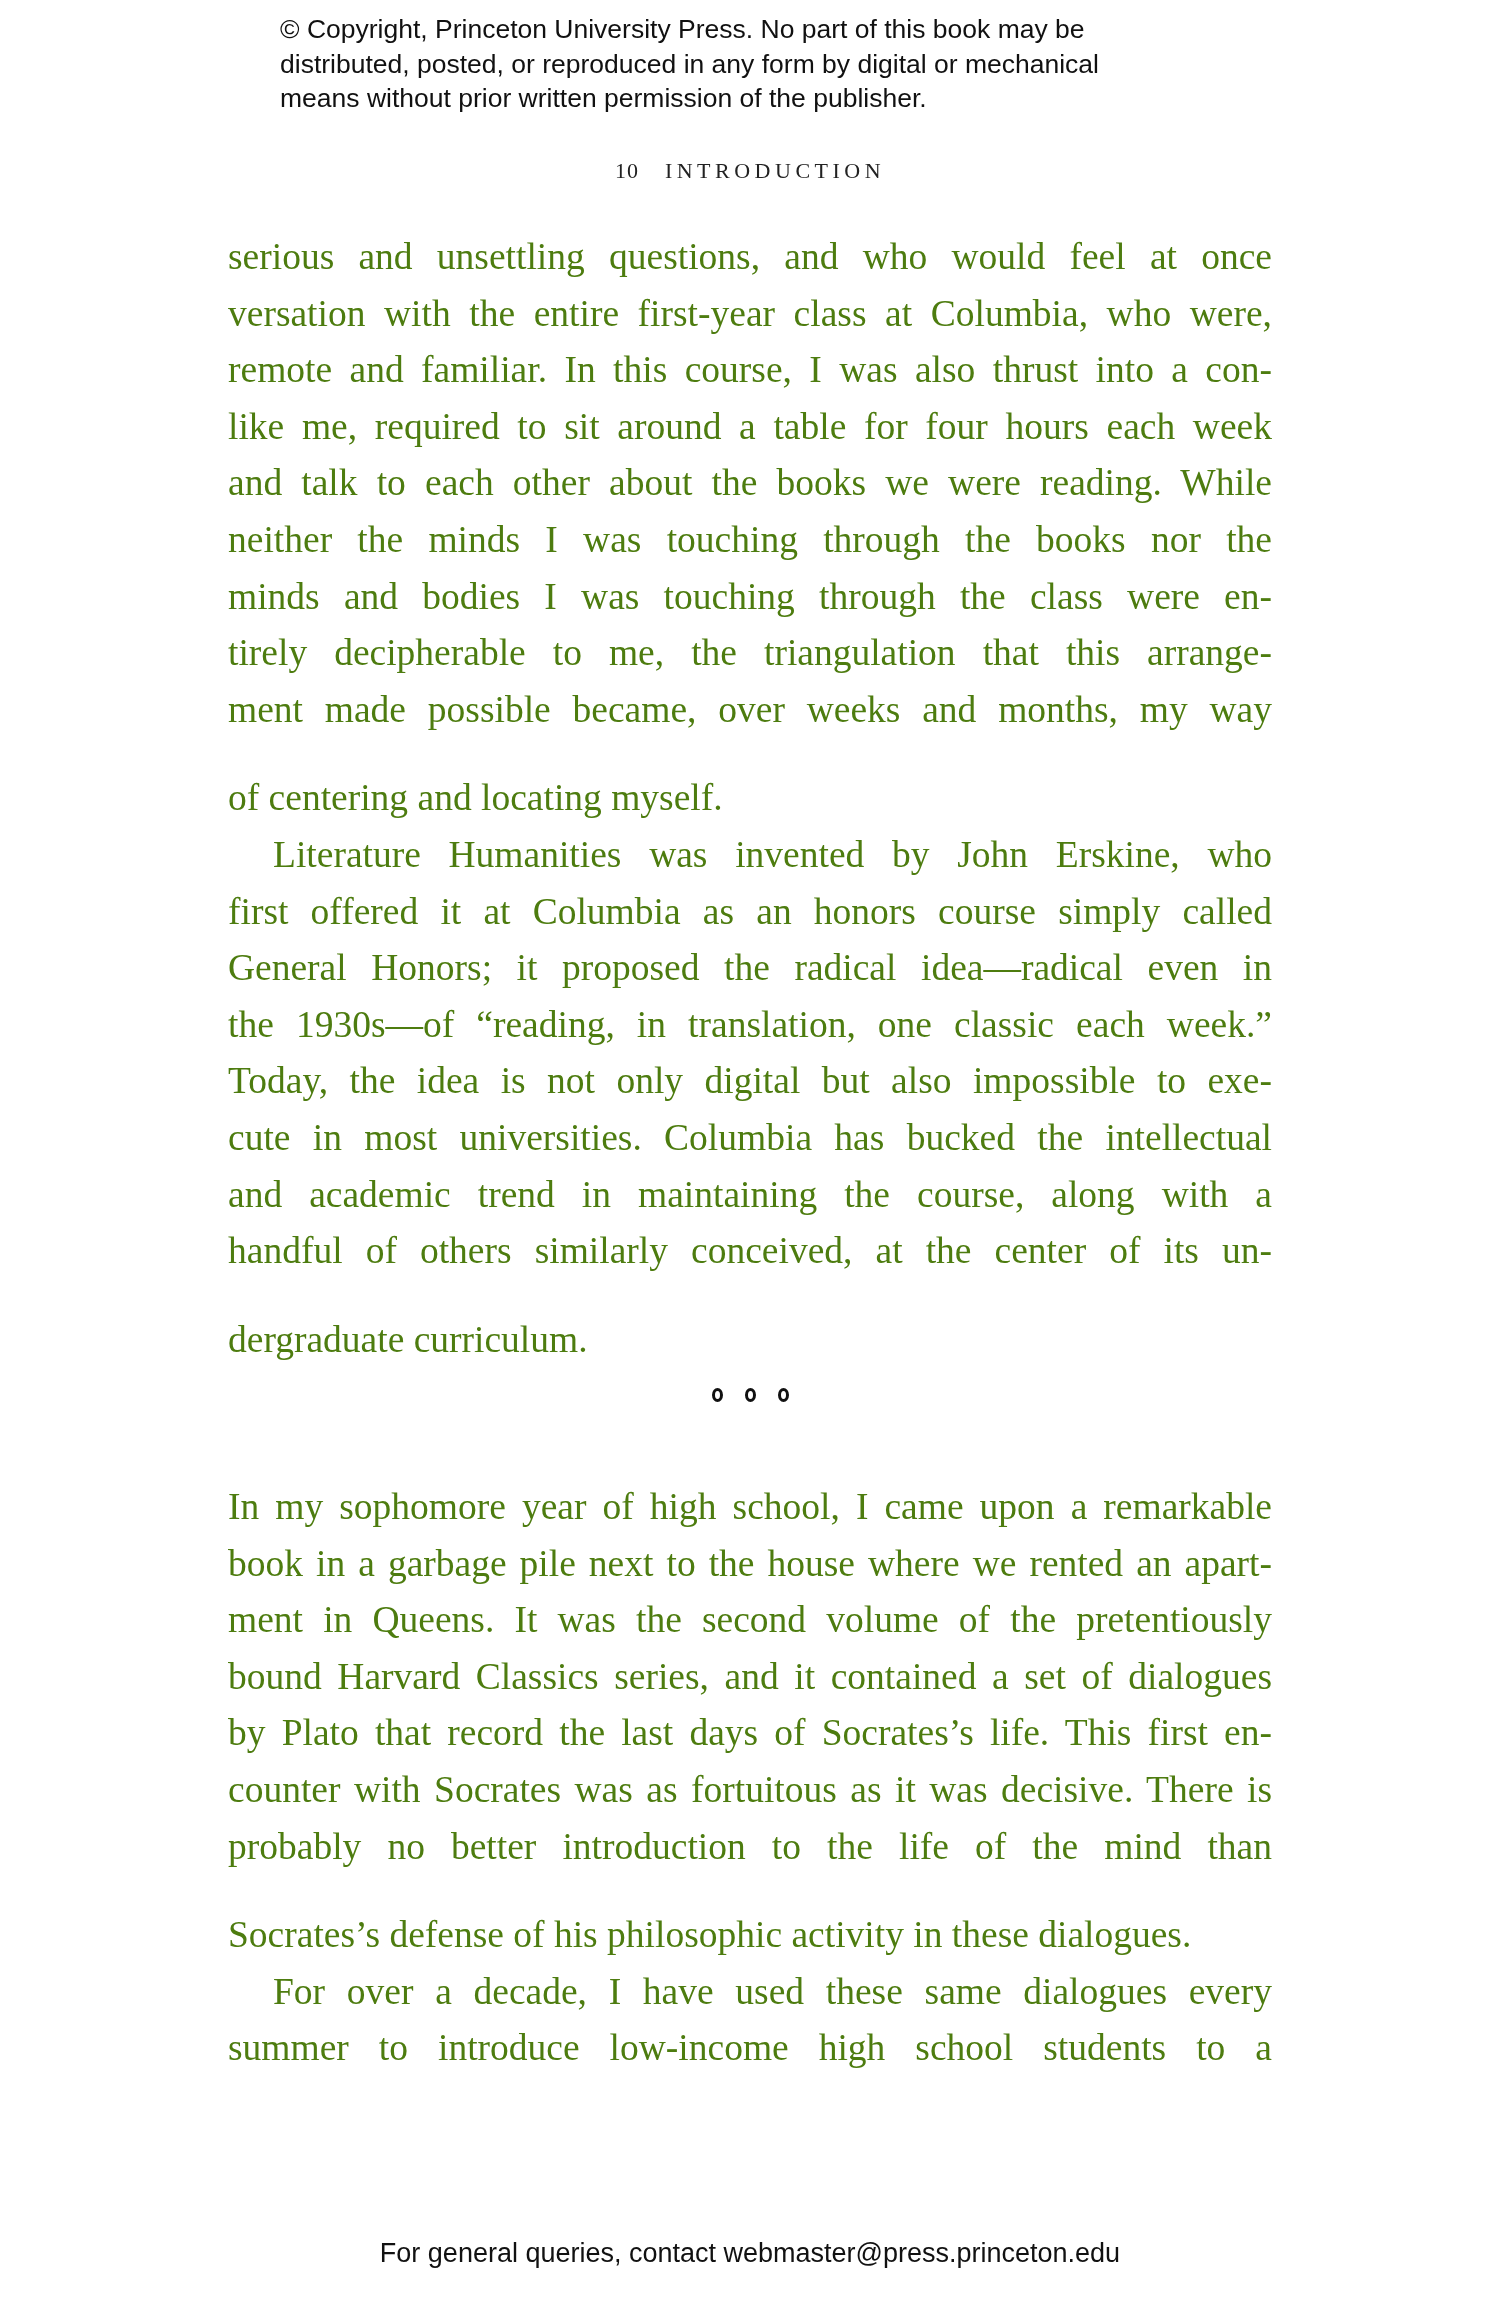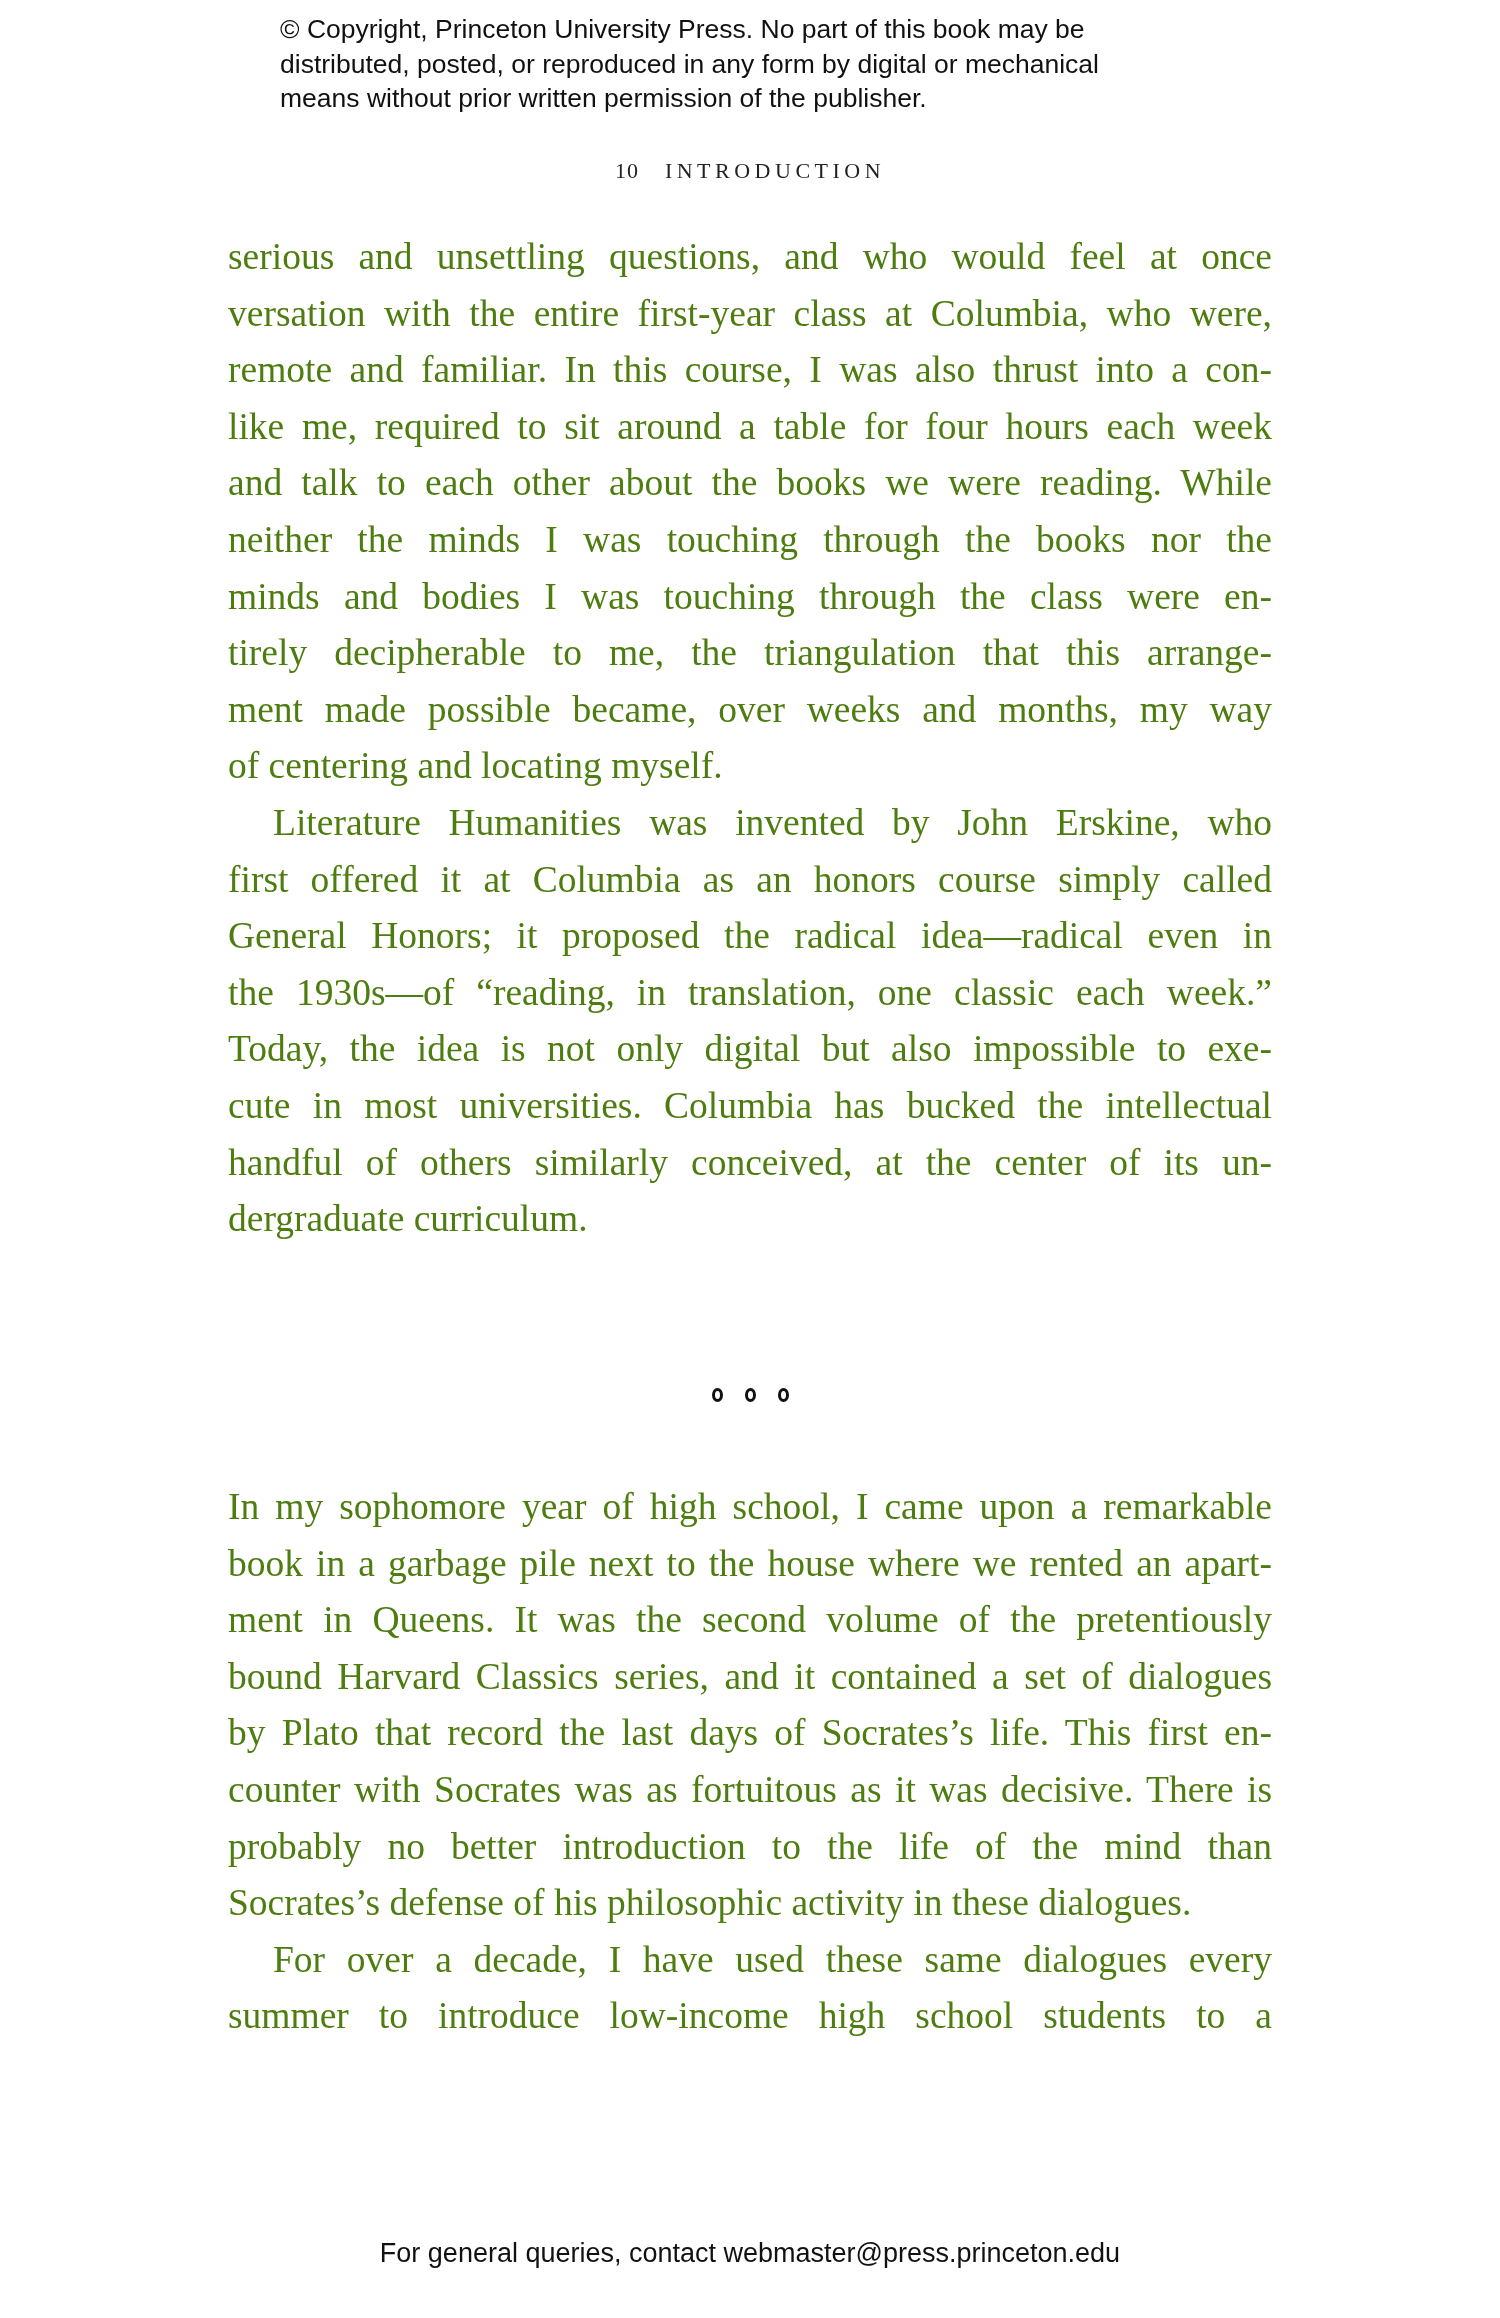--- a/index.html
+++ b/index.html
@@ -47,21 +47,21 @@
     line-height: 56.6px;
     color: #4d7c0f;
   }
   .line {
     display: block;
     white-space: nowrap;
     text-align: justify;
     text-align-last: justify;
     height: 56.6px;
   }
-  .line.last { text-align-last: left; }
+  .line.last { text-align-last: left; margin-top: 32px; }
   .line.indent { padding-left: 45px; }
   #sec1 { top: 229px; }
   #sec2 { top: 1479px; }
   .ornament {
     position: absolute;
     left: 0;
     width: 1500px;
     top: 1388px;
     display: flex;
     justify-content: center;
@@ -113,20 +113,21 @@
     <span class="line">ment made possible became, over weeks and months, my way</span>
     <span class="line last">of centering and locating myself.</span>
   </div>
   <div>
     <span class="line indent">Literature Humanities was invented by John Erskine, who</span>
     <span class="line">first offered it at Columbia as an honors course simply called</span>
     <span class="line">General Honors; it proposed the radical idea—radical even in</span>
     <span class="line">the 1930s—of “reading, in translation, one classic each week.”</span>
     <span class="line">Today, the idea is not only digital but also impossible to exe-</span>
     <span class="line">cute in most universities. Columbia has bucked the intellectual</span>
+    <span class="line">and academic trend in maintaining the course, along with a</span>
     <span class="line">handful of others similarly conceived, at the center of its un-</span>
     <span class="line last">dergraduate curriculum.</span>
   </div>
 </div>
 
 <div class="ornament">
   <span></span>
   <span></span>
   <span></span>
 </div>

